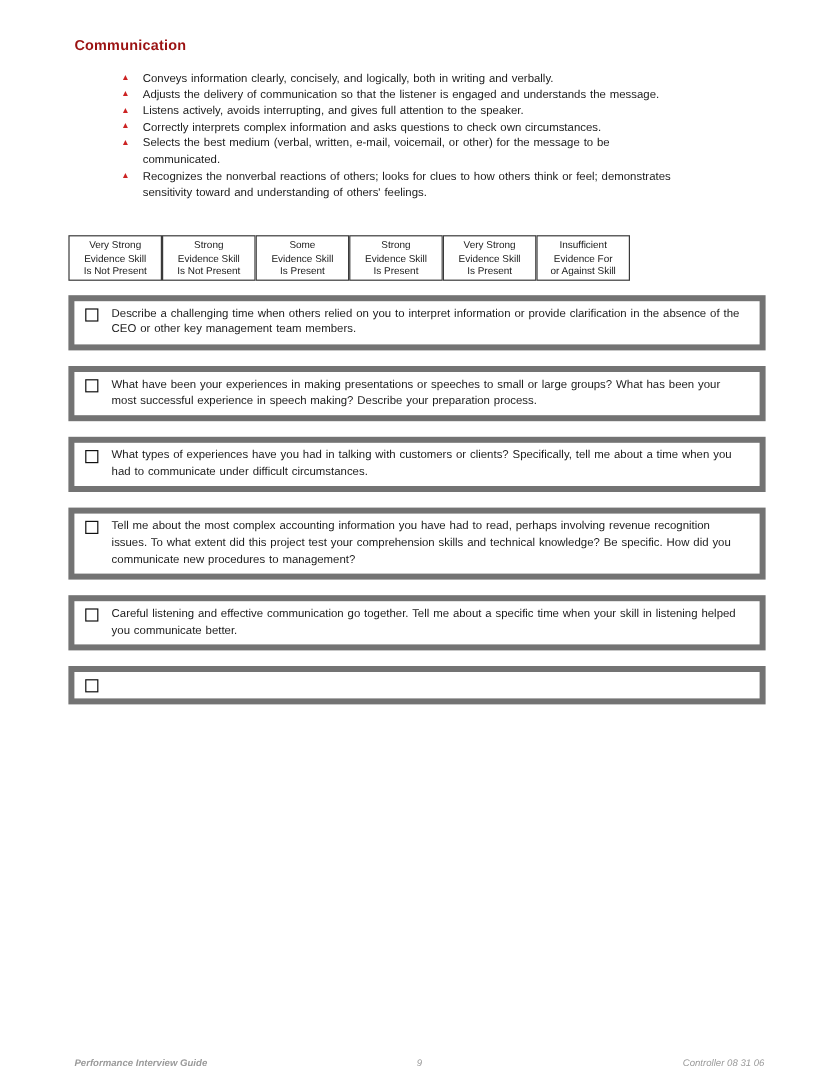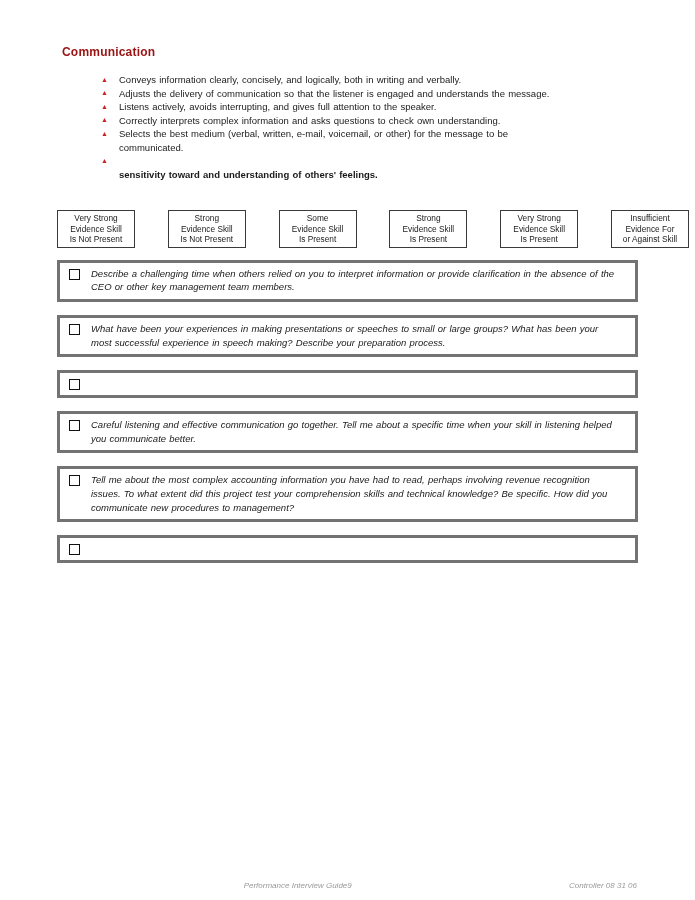--- a/index.html
+++ b/index.html
@@ -8,21 +8,21 @@
     width: 695px;
     height: 900px;
     background: #ffffff;
     font-family: "Liberation Sans", sans-serif;
     color: #1a1a1a;
     overflow: hidden;
   }
   .content {
     position: absolute;
     left: 57px;
-    top: 46px;
+    top: 32px;
     width: 581px;
   }
   .section-title {
     margin: 0 0 2px 5px;
     font-size: 12px;
     font-weight: bold;
     letter-spacing: 0.2px;
     color: #9b1212;
     line-height: 13px;
   }
@@ -35,49 +35,47 @@
     word-spacing: 0.6px;
   }
   ul.bullets .tri {
     position: absolute;
     left: 30px;
     top: 2.5px;
     font-size: 7px;
     line-height: 7px;
     color: #cc2222;
   }
-  .bold-part { font-weight: bold; text-align: center; }
+  .bold-part { font-weight: normal; text-align: center; }
   .rating-row {
     margin-top: 28px;
     display: flex;
-    justify-content: space-between;
     width: 632px;
   }
   .rating-box {
     box-sizing: border-box;
     width: 78px;
     height: 38px;
     border: 1px solid #3a3a3a;
     text-align: center;
     font-size: 8.3px;
     line-height: 10.8px;
     padding-top: 2px;
     background: #fff;
   }
   .questions { margin-top: 12px; }
   .qbox {
     box-sizing: border-box;
     width: 581px;
-    border: 3px solid #737373;
+    border: 5px solid #737373;
     margin-bottom: 13px;
     padding: 4px 8px 5px 5px;
     display: flex;
     align-items: flex-start;
     background: #fff;
-    font-style: italic;
   }
   .checkbox {
     flex: none;
     width: 9px;
     height: 9px;
     border: 1.3px solid #111;
     margin: 2px 11px 0 4px;
     background: #fff;
   }
   .qtext {
@@ -90,21 +88,21 @@
     position: absolute;
     left: 62px;
     right: 58px;
     top: 845px;
     display: flex;
     align-items: baseline;
     font-size: 8px;
     font-style: italic;
     color: #9a9a9a;
   }
-  .footer .f-left  { flex: 1; text-align: right; }
+  .footer .f-left  { flex: 1; text-align: left; font-weight: bold; }
   .footer .f-mid   { flex: 0; }
   .footer .f-right { flex: 1; text-align: right; margin-top: 36px; }
 </style>
 </head>
 <body>
 
 <div class="page">
   <div class="content">
 
     <h1 class="section-title">Communication</h1>
@@ -117,30 +115,30 @@
       <li>
         <span class="tri">▲</span>
         <span>Adjusts the delivery of communication so that the listener is engaged and understands the message.</span>
       </li>
       <li>
         <span class="tri">▲</span>
         <span>Listens actively, avoids interrupting, and gives full attention to the speaker.</span>
       </li>
       <li>
         <span class="tri">▲</span>
-        <span>Correctly interprets complex information and asks questions to check own understanding.</span>
+        <span>Correctly interprets complex information and asks questions to check own circumstances.</span>
       </li>
       <li>
         <span class="tri">▲</span>
         <span>Selects the best medium (verbal, written, e-mail, voicemail, or other) for the message to be</span><br>
         <span>communicated.</span>
       </li>
       <li>
         <span class="tri">▲</span>
-        <br>
+        <span>Recognizes the nonverbal reactions of others; looks for clues to how others think or feel; demonstrates</span><br>
         <span class="bold-part">sensitivity toward and understanding of others' feelings.</span>
       </li>
     </ul>
 
     <div class="rating-row">
       <div class="rating-box">
         <div>Very Strong</div>
         <div>Evidence Skill</div>
         <div>Is Not Present</div>
       </div>
@@ -175,28 +173,29 @@
       <div class="qbox">
         <span class="checkbox"></span>
         <div class="qtext">Describe a challenging time when others relied on you to interpret information or provide clarification in the absence of the CEO or other key management team members.</div>
       </div>
       <div class="qbox">
         <span class="checkbox"></span>
         <div class="qtext">What have been your experiences in making presentations or speeches to small or large groups? What has been your most successful experience in speech making? Describe your preparation process.</div>
       </div>
       <div class="qbox">
         <span class="checkbox"></span>
+        <div class="qtext">What types of experiences have you had in talking with customers or clients? Specifically, tell me about a time when you had to communicate under difficult circumstances.</div>
+      </div>
+      <div class="qbox">
+        <span class="checkbox"></span>
+        <div class="qtext">Tell me about the most complex accounting information you have had to read, perhaps involving revenue recognition issues. To what extent did this project test your comprehension skills and technical knowledge? Be specific. How did you communicate new procedures to management?</div>
       </div>
       <div class="qbox">
         <span class="checkbox"></span>
         <div class="qtext">Careful listening and effective communication go together. Tell me about a specific time when your skill in listening helped you communicate better.</div>
-      </div>
-      <div class="qbox">
-        <span class="checkbox"></span>
-        <div class="qtext">Tell me about the most complex accounting information you have had to read, perhaps involving revenue recognition issues. To what extent did this project test your comprehension skills and technical knowledge? Be specific. How did you communicate new procedures to management?</div>
       </div>
       <div class="qbox">
         <span class="checkbox"></span>
       </div>
     </div>
 
   </div>
 
   <div class="footer">
     <span class="f-left">Performance Interview Guide</span>

